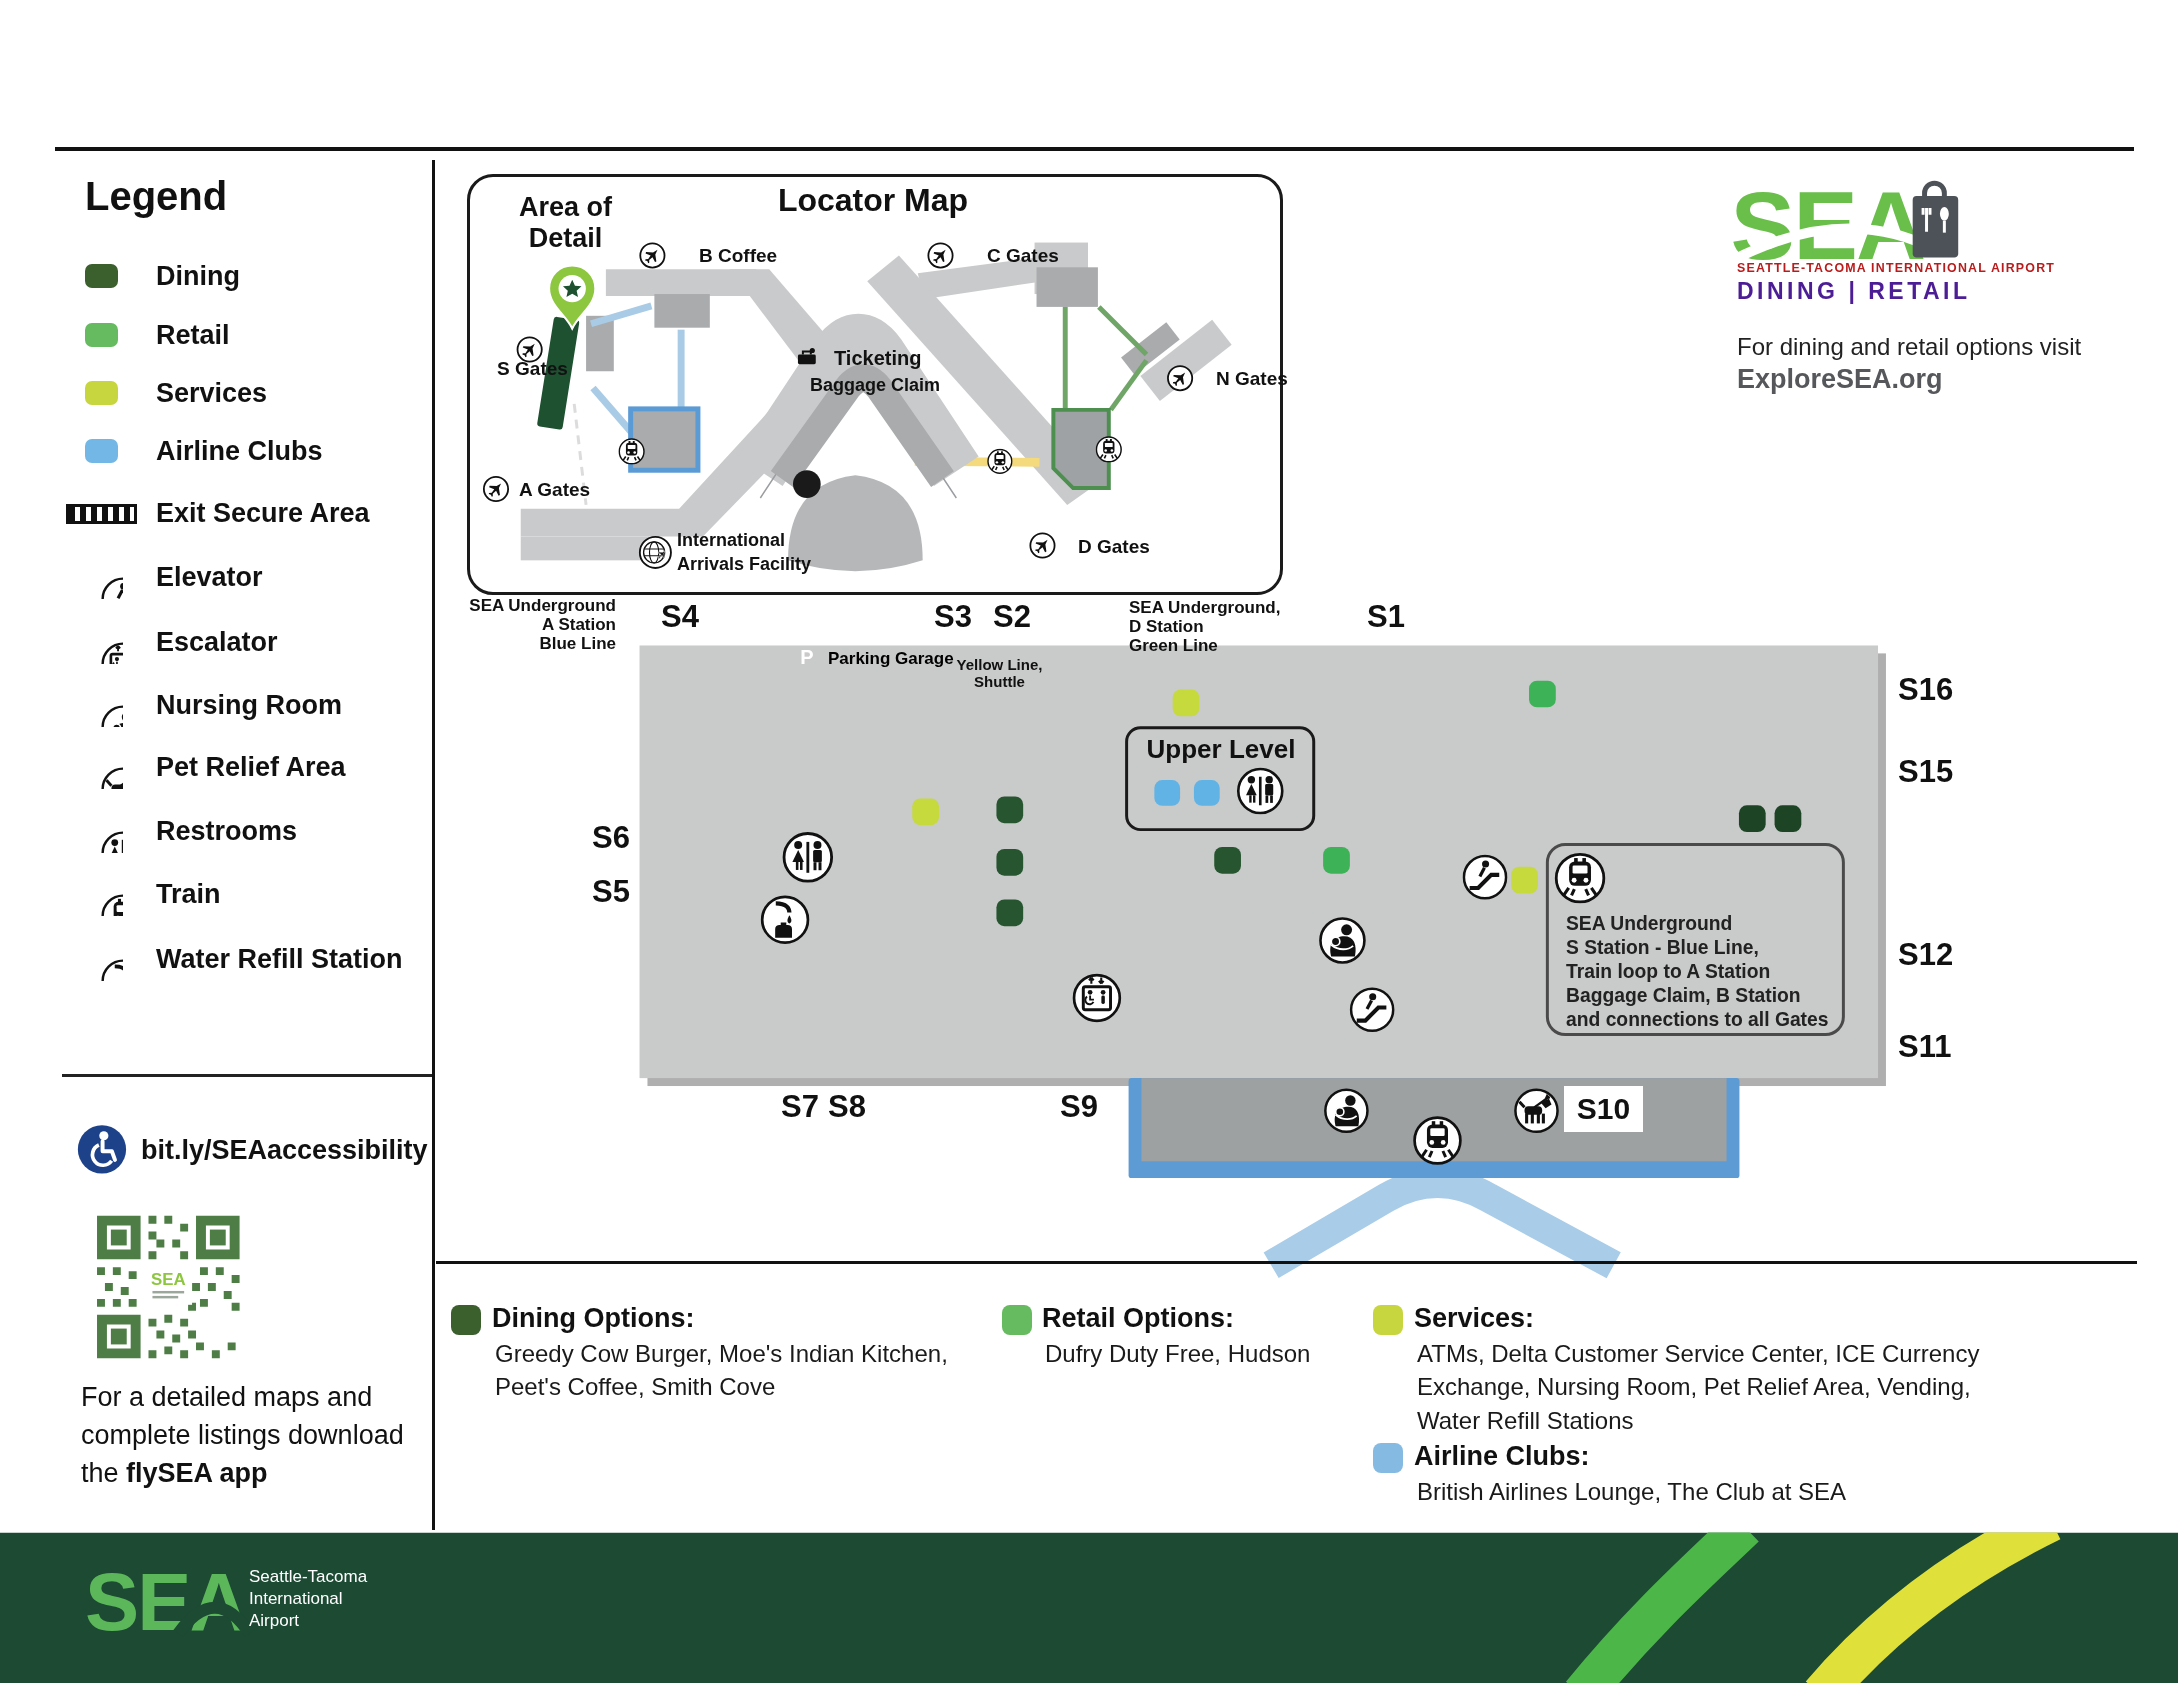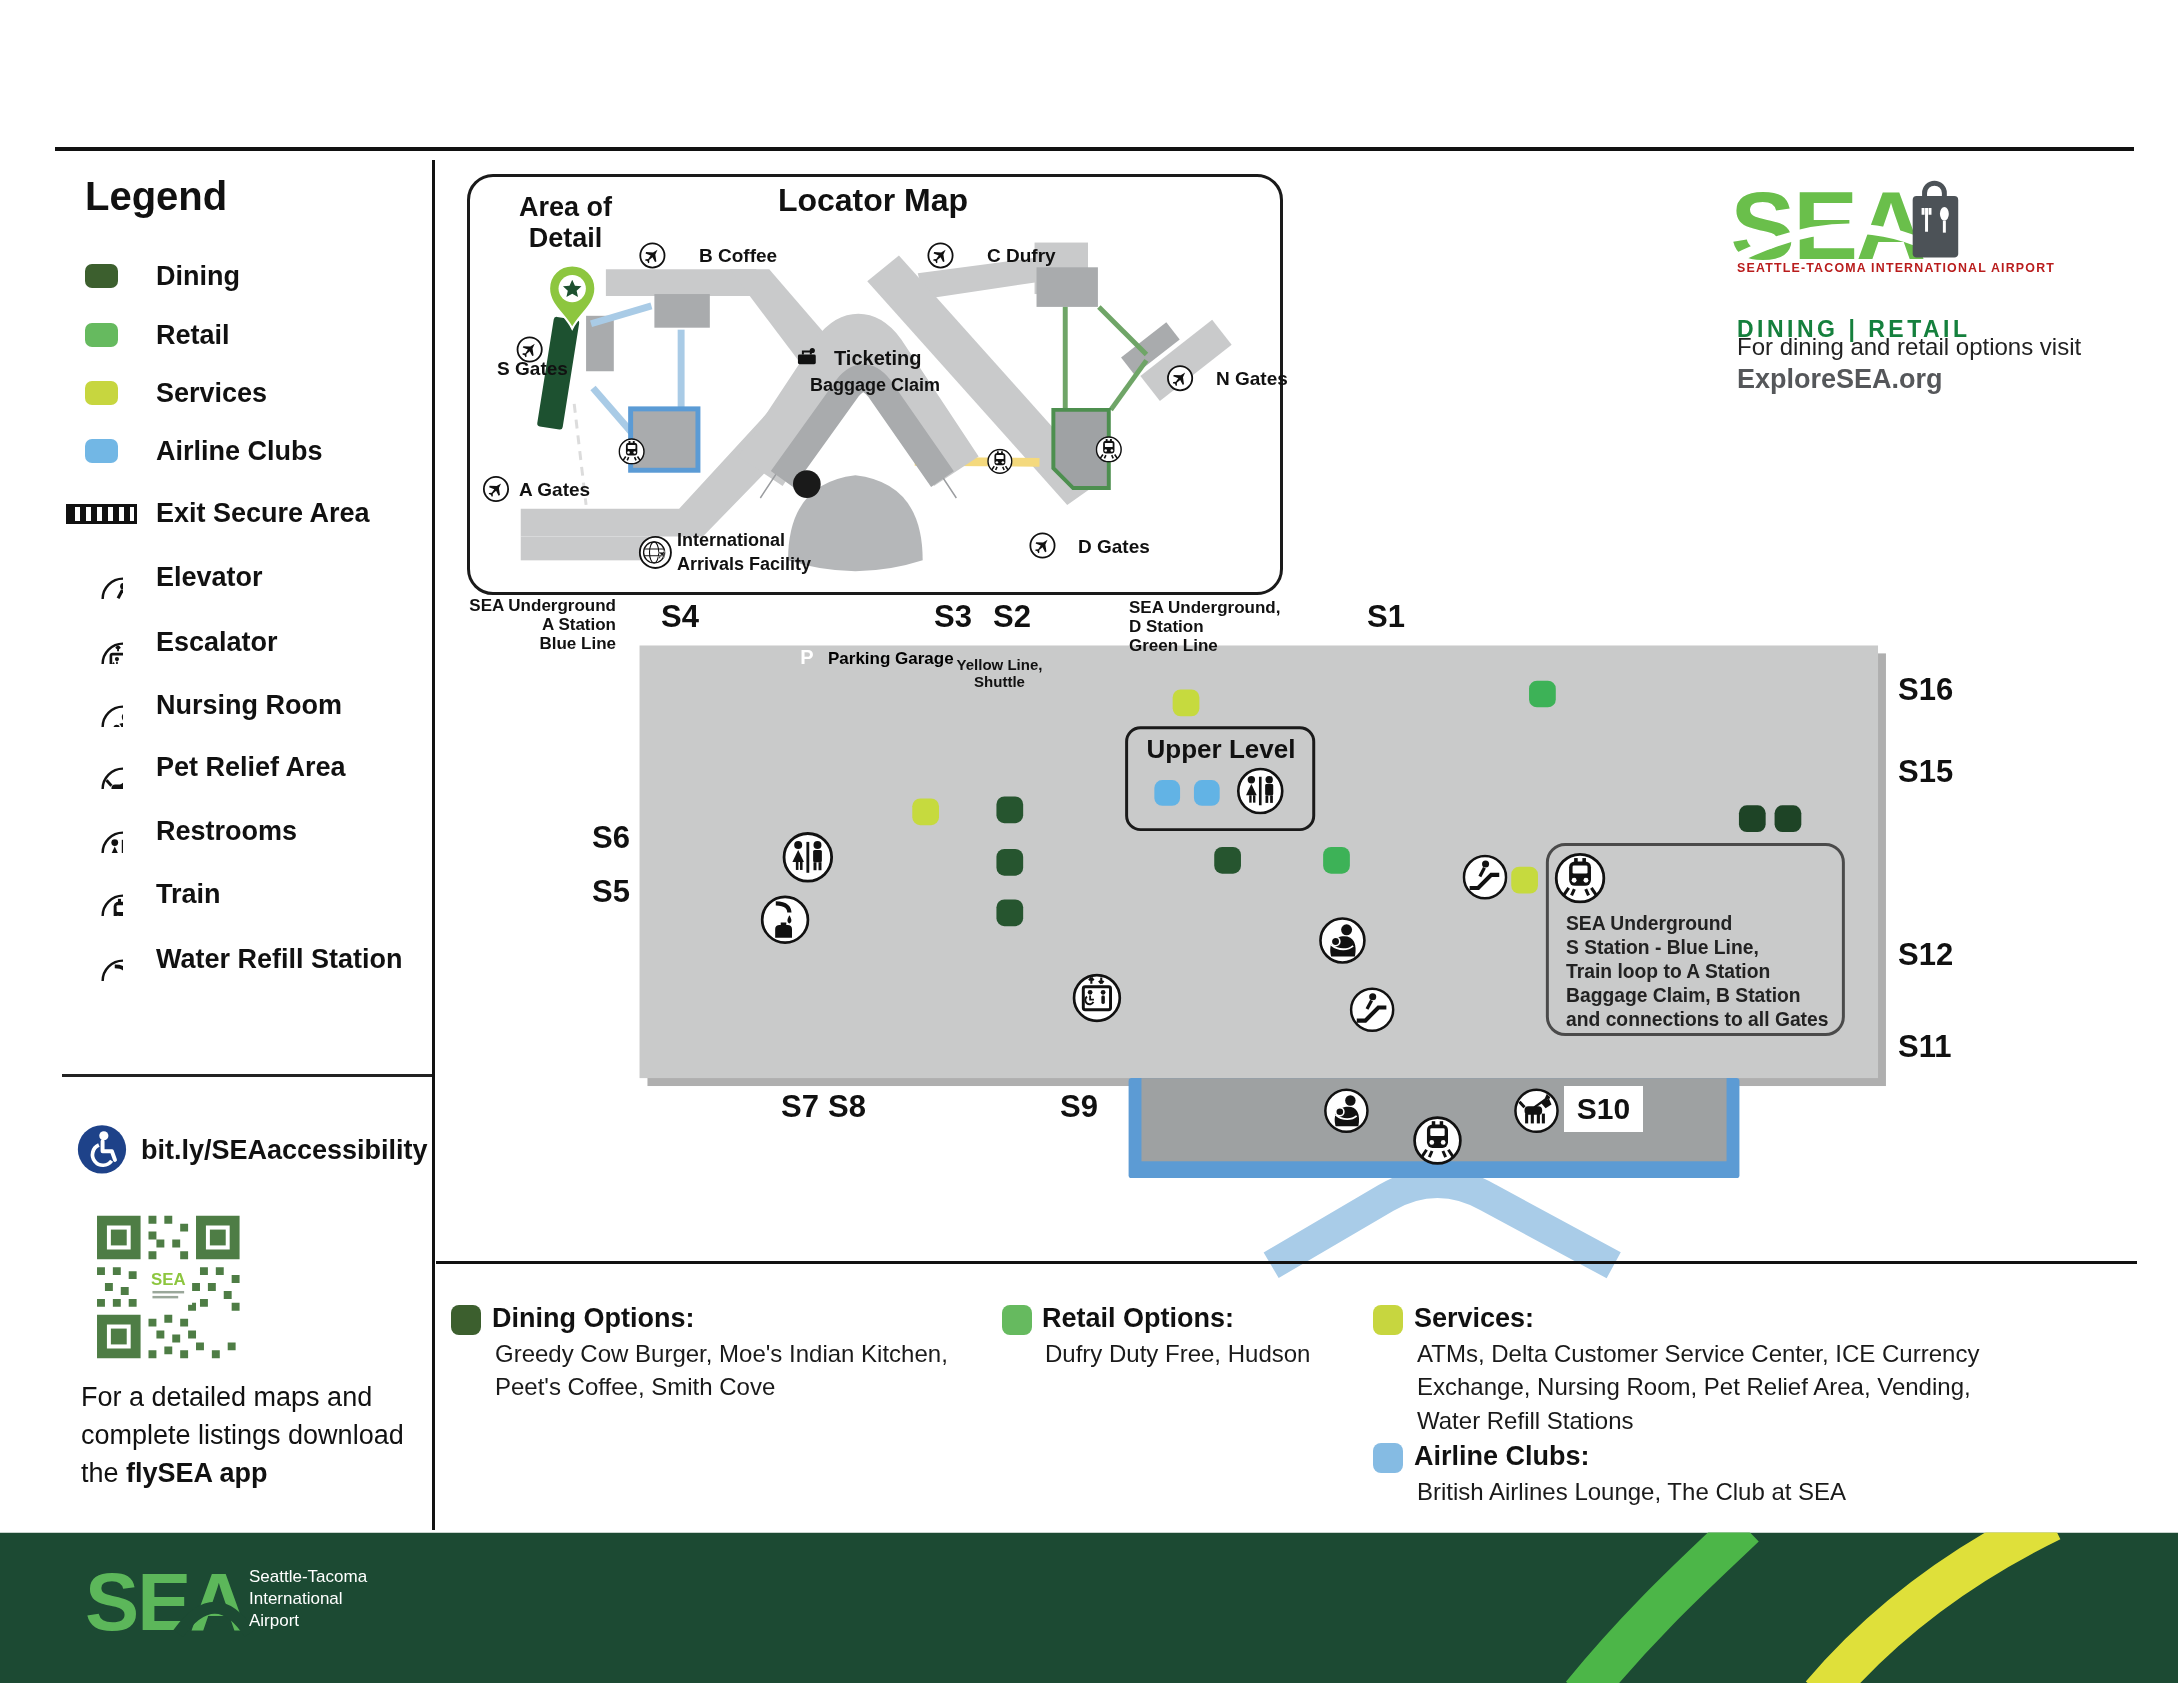--- a/index.html
+++ b/index.html
@@ -30,21 +30,21 @@
   .gate{position:absolute;z-index:2;font-size:31px;font-weight:800;white-space:nowrap;}
   .ctr{text-align:center;}
   .rgt{text-align:right;}
   .note-line{font-size:19.3px;font-weight:700;line-height:24px;color:#222;white-space:nowrap;}
   
   .opt-sq{position:absolute;width:30px;height:30px;border-radius:8px;z-index:2;}
   .opt-h{position:absolute;font-size:27px;font-weight:800;z-index:2;white-space:nowrap;}
   .opt-t{position:absolute;font-size:24px;z-index:2;white-space:nowrap;color:#1a1a1a;}
   
   .brand-air{left:1737px;top:261px;font-size:12.4px;font-weight:700;letter-spacing:1.2px;color:#b91c1c;}
-  .brand-dr{left:1737px;top:278px;font-size:23px;font-weight:700;letter-spacing:3.5px;color:#15803d;margin-top:38px;}
+  .brand-dr{left:1737px;top:278px;font-size:23px;font-weight:700;letter-spacing:3.5px;color:#4c1d95;}
   .brand-cap{left:1737px;top:333px;font-size:24px;color:#222;}
   .brand-site{left:1737px;top:364px;font-size:27px;font-weight:700;color:#55575A;}
   .foot-line{position:absolute;color:#fff;font-size:17px;line-height:22px;z-index:2;}
   .access-link{left:141px;top:1135px;font-size:27px;font-weight:700;}
   .qr-cap{left:81px;top:1378px;font-size:27px;line-height:38px;color:#111;}
   .s10box{left:1564px;top:1086px;width:79px;height:46px;background:#fff;z-index:2;
           display:flex;align-items:center;justify-content:center;font-size:30px;font-weight:800;position:absolute;}
   .upperlab{left:1129px;top:734px;width:184px;text-align:center;font-size:26px;font-weight:800;z-index:2;position:absolute;}
 </style>
 </head>
@@ -432,21 +432,21 @@
     <div><span>the </span><b>flySEA app</b></div>
   </div>
 
   <div class="locbox"></div>
   <div class="ovl loc-h">Locator Map</div>
   <div class="ovl loc-area">
     <div>Area of</div>
     <div>Detail</div>
   </div>
   <div class="loclab" style="left:699px;top:245px">B Coffee</div>
-  <div class="loclab" style="left:987px;top:245px">C Dufry</div>
+  <div class="loclab" style="left:987px;top:245px">C Gates</div>
   <div class="loclab ctr" style="left:491px;top:358px;width:83px">S Gates</div>
   <div class="loclab" style="left:1216px;top:368px">N Gates</div>
   <div class="loclab" style="left:519px;top:479px">A Gates</div>
   <div class="loclab" style="left:1078px;top:536px">D Gates</div>
   <div class="loclab" style="left:834px;top:347px;font-size:20px">Ticketing</div>
   <div class="loclab" style="left:810px;top:375px;font-size:18px">Baggage Claim</div>
   <div class="loclab" style="left:795px;top:646px;width:24px;text-align:center;color:#fff;font-size:20px">P</div>
   <div class="loclab" style="left:828px;top:649px;font-size:17px;color:#000000">Parking Garage</div>
   <div class="loclab ctr locsmall" style="left:948px;top:656px;width:103px;font-size:15px;line-height:17px">
     <div>Yellow Line,</div>

